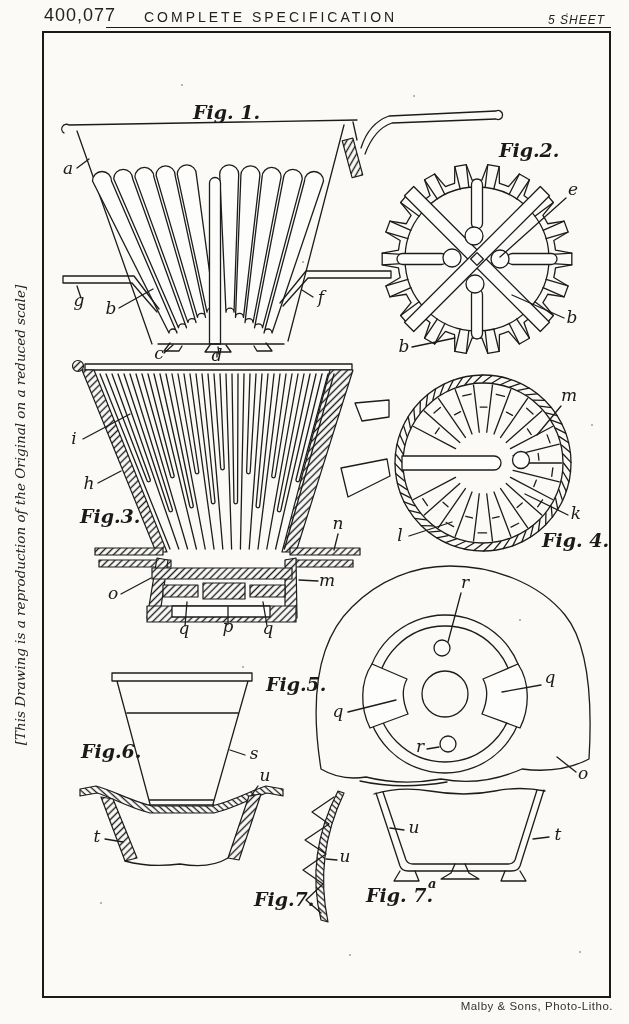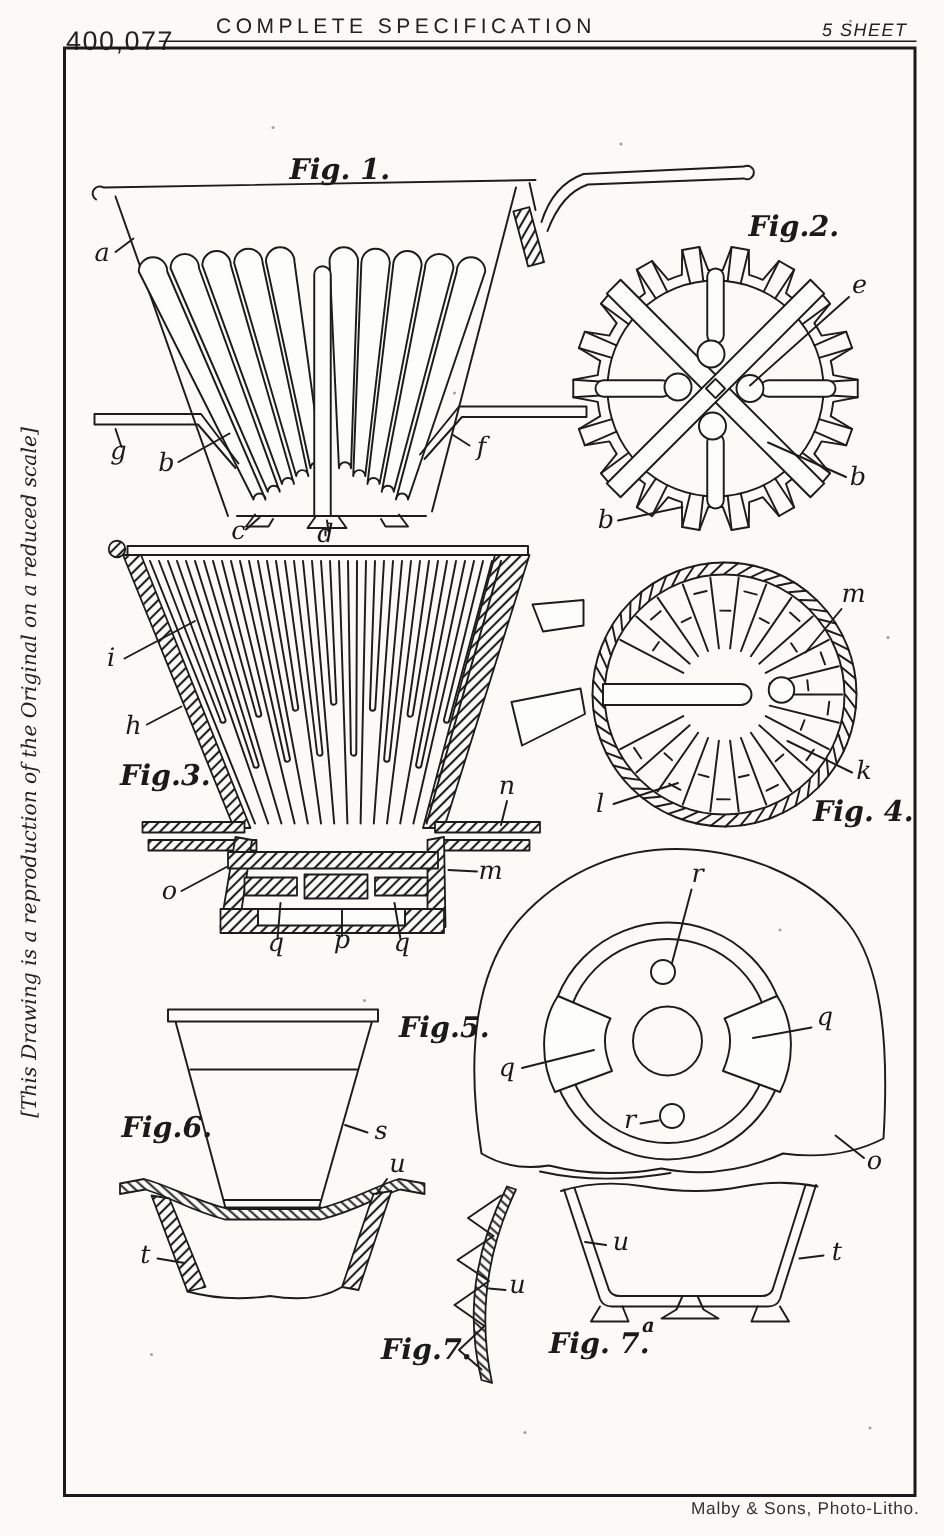--- a/index.html
+++ b/index.html
@@ -1,18 +1,18 @@
 <!DOCTYPE html>
 <html><head>
 <meta charset="utf-8">
 <style>
   html,body{margin:0;padding:0;}
   body{width:629px;height:1024px;background:#fbfaf6;position:relative;overflow:hidden;
        font-family:"Liberation Sans",sans-serif;color:#1c1c1c;}
-  .hdr-num{position:absolute;left:44px;top:17px;font-size:18px;letter-spacing:1px;color:#222;}
+  .hdr-num{position:absolute;left:44px;top:5px;font-size:18px;letter-spacing:1px;color:#222;}
   .hdr-title{position:absolute;left:112px;top:9px;font-size:14px;letter-spacing:3px;color:#222;margin-left:32px;}
   .hdr-sheet{position:absolute;left:548px;top:13px;font-size:12px;font-style:italic;letter-spacing:1px;color:#222;}
   .hdr-rule{position:absolute;left:106px;top:27px;width:505px;height:0;border-top:1.6px solid #1c1c1c;}
   .frame{position:absolute;left:42px;top:31px;width:565px;height:963px;border:2px solid #1a1a1a;}
   .margin-note{position:absolute;left:20px;top:515px;width:540px;
        transform:translate(-50%,-50%) rotate(-90deg);
        font-family:"DejaVu Serif",serif;font-style:italic;font-size:13.5px;
        text-align:center;white-space:nowrap;color:#222;}
   .footer{position:absolute;right:16px;top:1000px;font-size:11.5px;color:#333;letter-spacing:.5px;}
   svg{position:absolute;left:0;top:0;}

